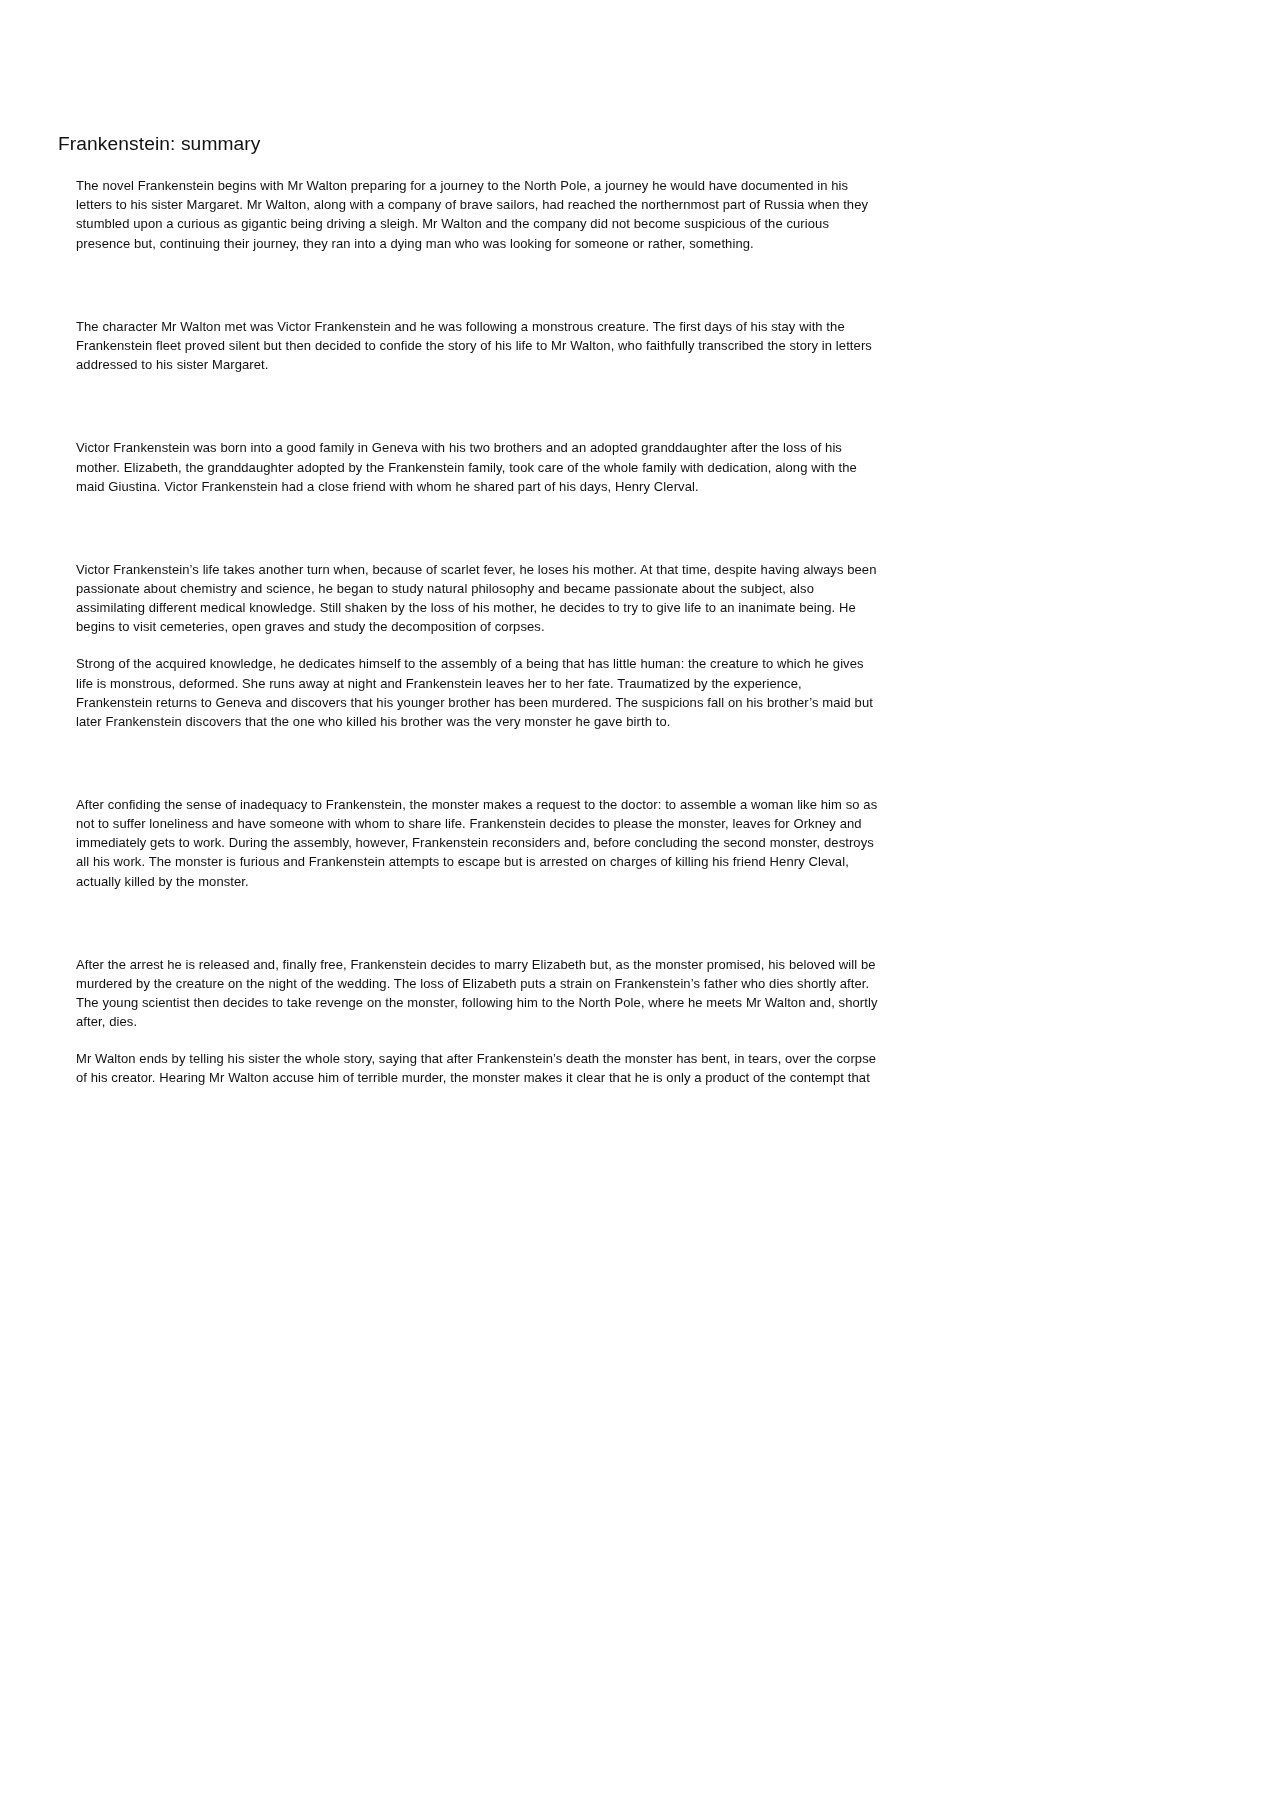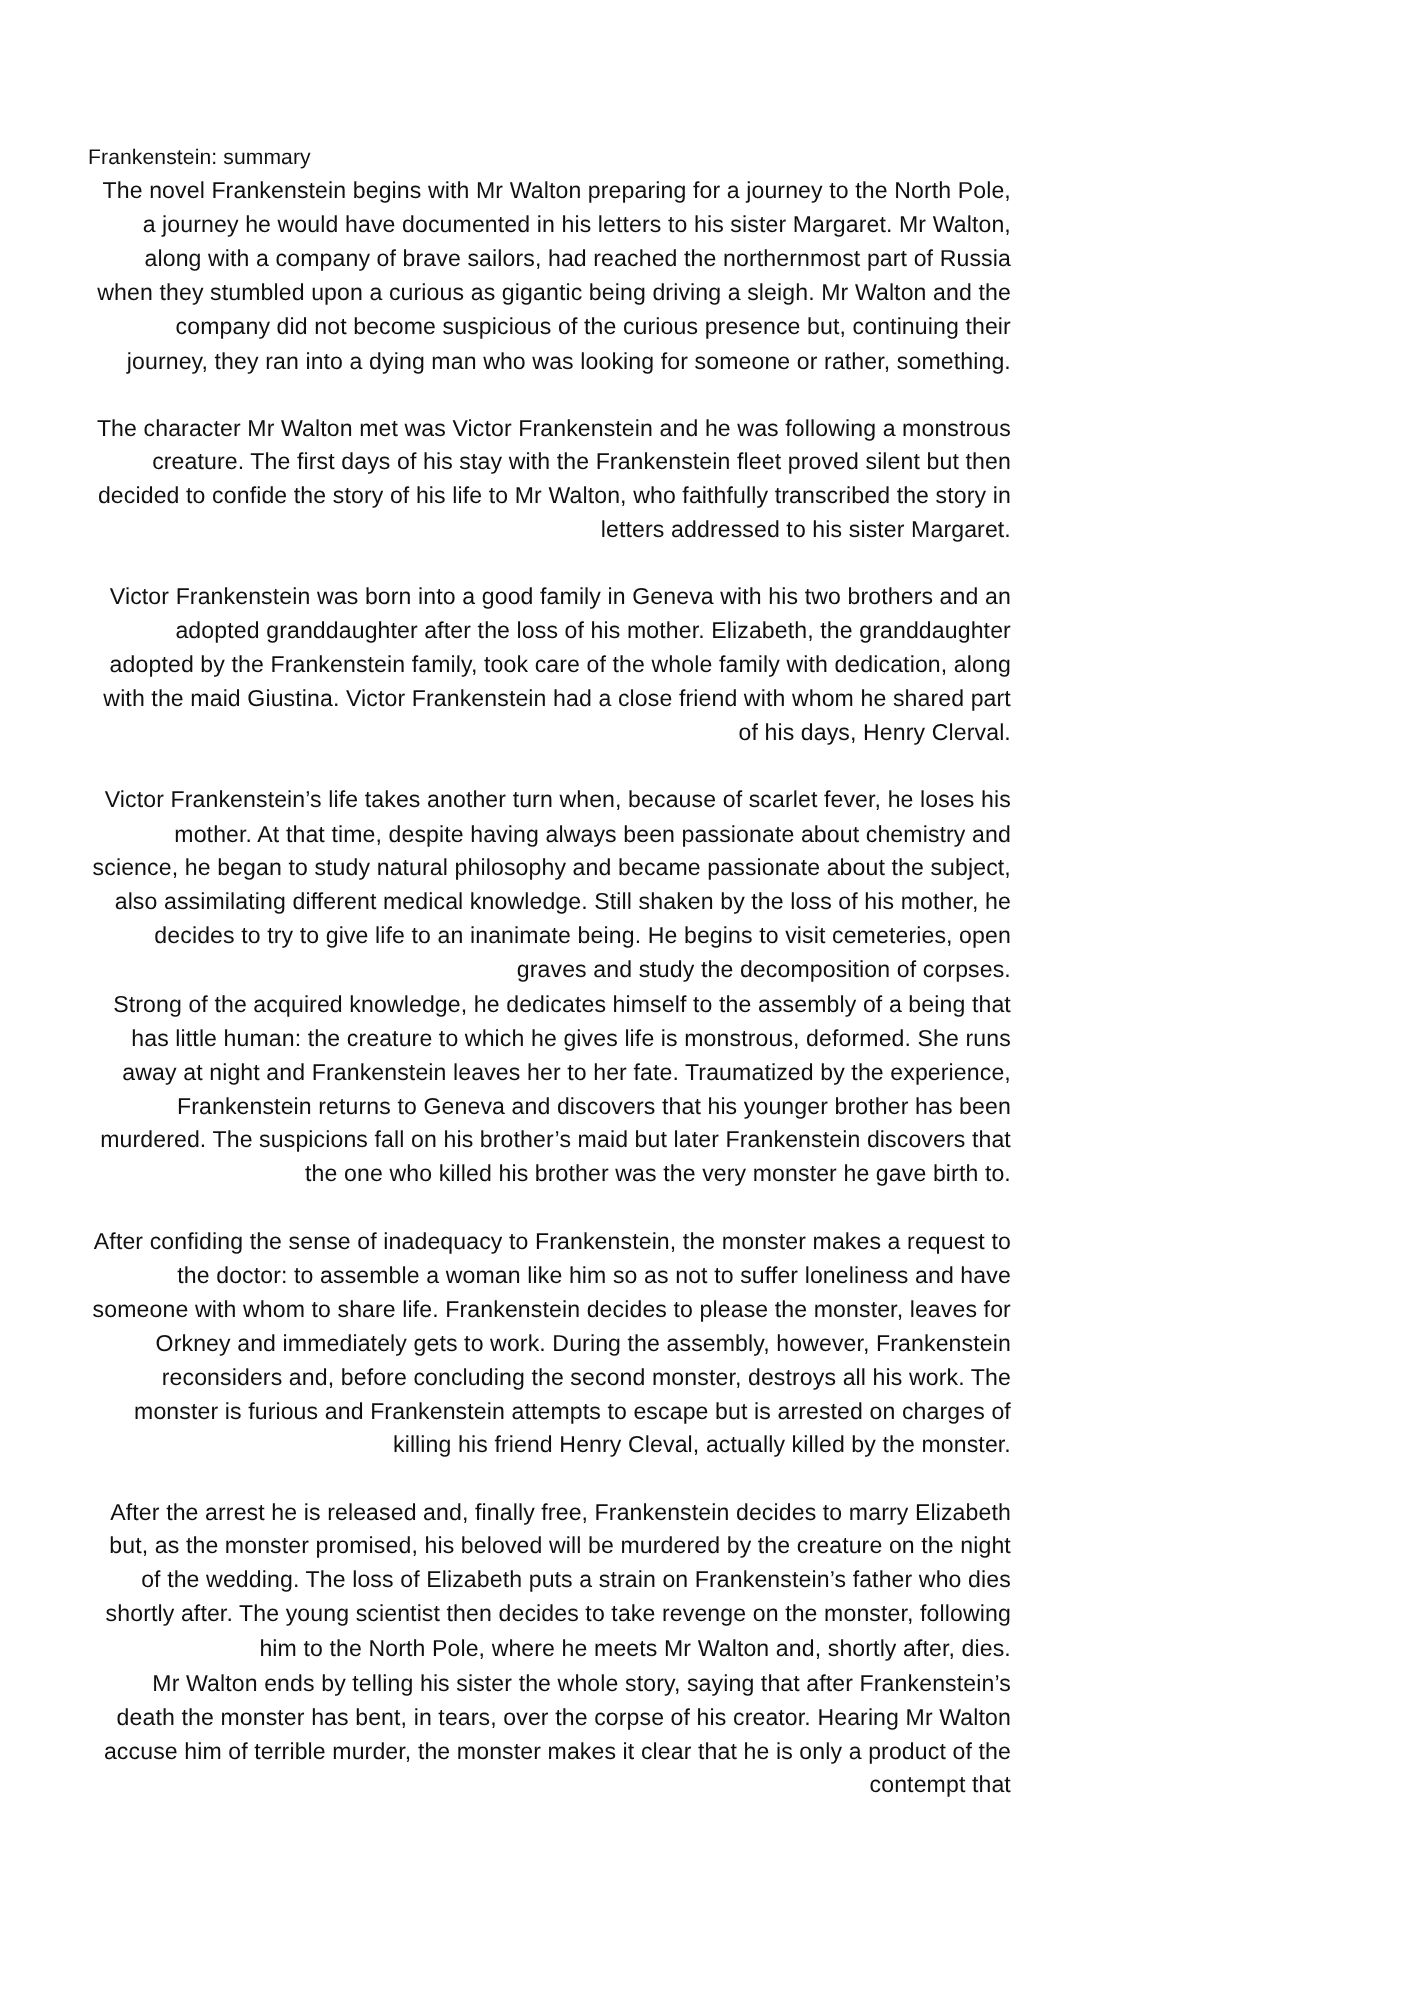--- a/index.html
+++ b/index.html
@@ -11,42 +11,42 @@
     width: 1280px;
     height: 1808px;
     font-family: "Liberation Sans", sans-serif;
     color: #000000;
     -webkit-font-smoothing: antialiased;
   }
   .page {
     box-sizing: border-box;
     width: 1280px;
     height: 1808px;
-    padding: 130px 138px 0 80px;
+    padding: 130px 138px 0 58px;
     background: #ffffff;
     position: relative;
   }
   .doc-body {
     width: 840px;
     font-size: 19.2px;
     line-height: 1.47;
     color: #111111;
     letter-spacing: 0.005em;
   }
   .doc-title {
     margin: 0;
     font-size: 19.2px;
     font-weight: 400;
     line-height: 1.47;
   }
   .para {
-    margin: 1px;
-    font-size: 21px;
+    margin: 18px;
+    font-size: 13px;
     line-height: 1.47;
-    text-align: right;
+    text-align: left;
   }
   .spacer {
     height: 1.47em;
   }
 </style>
 </head>
 <body>
 
 <div class="page">
   <div class="doc-body">

